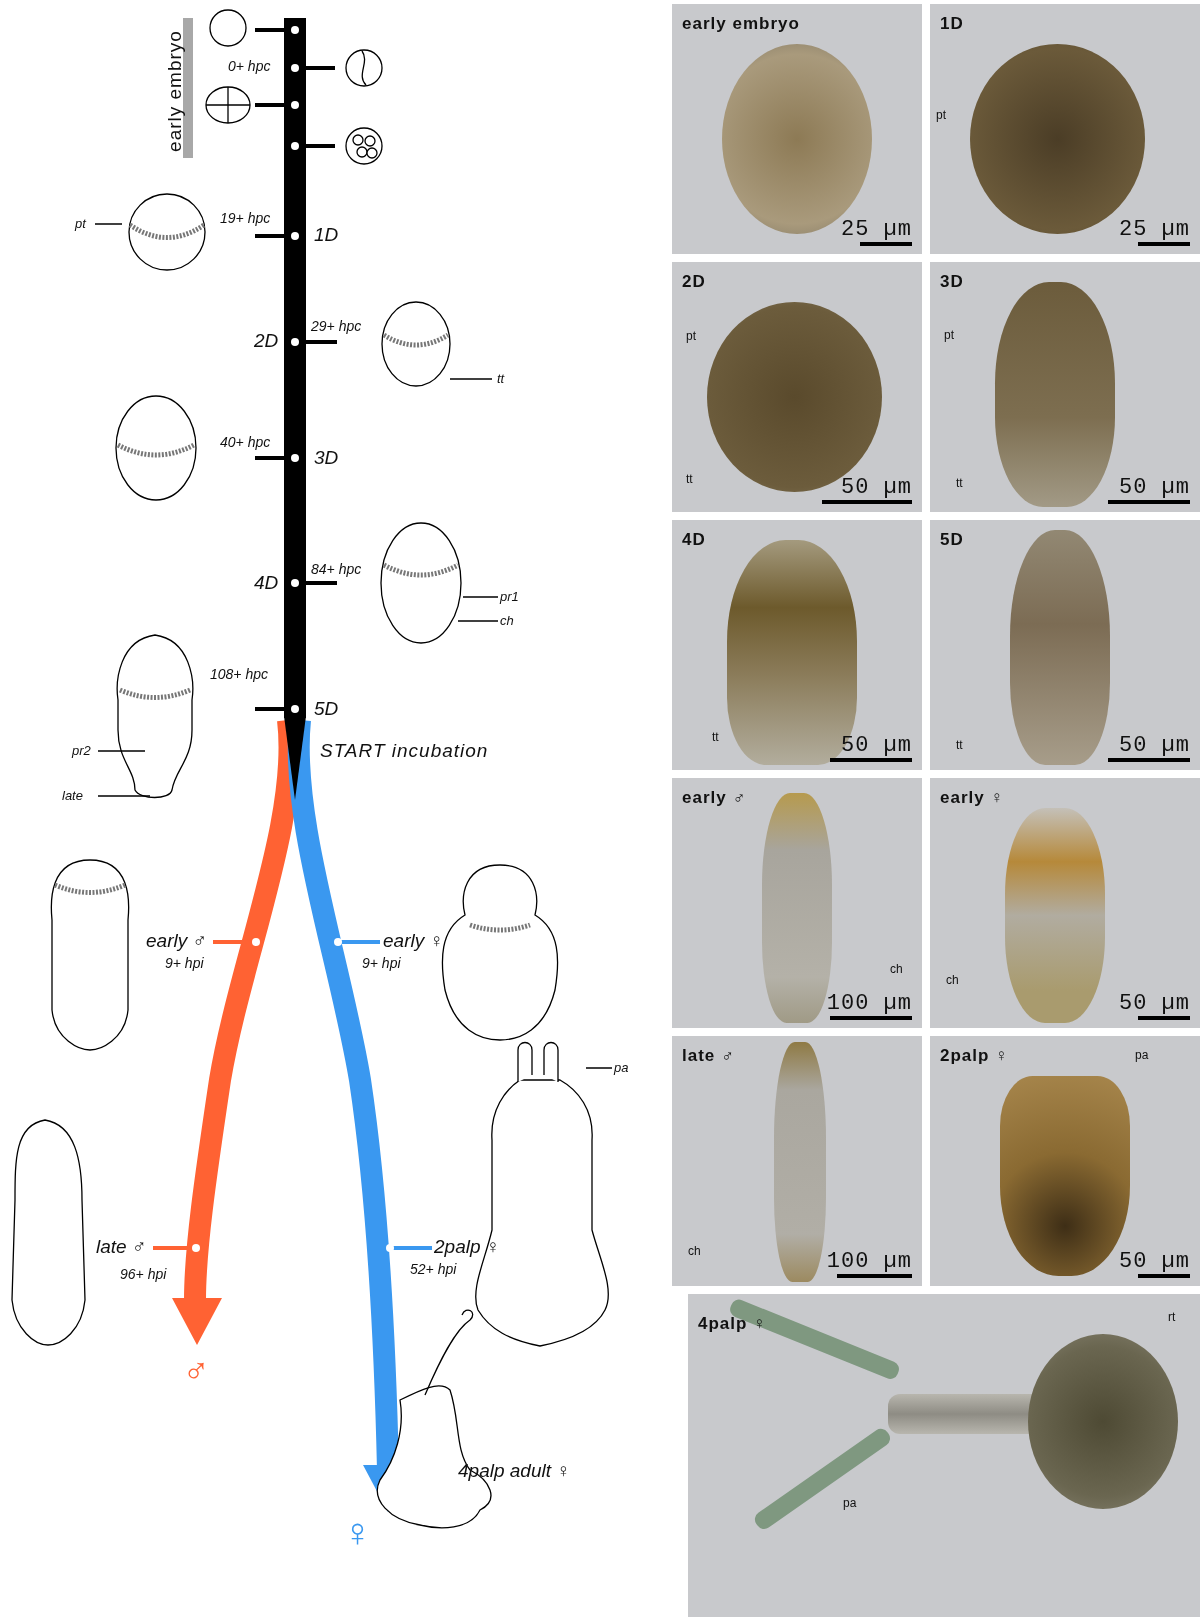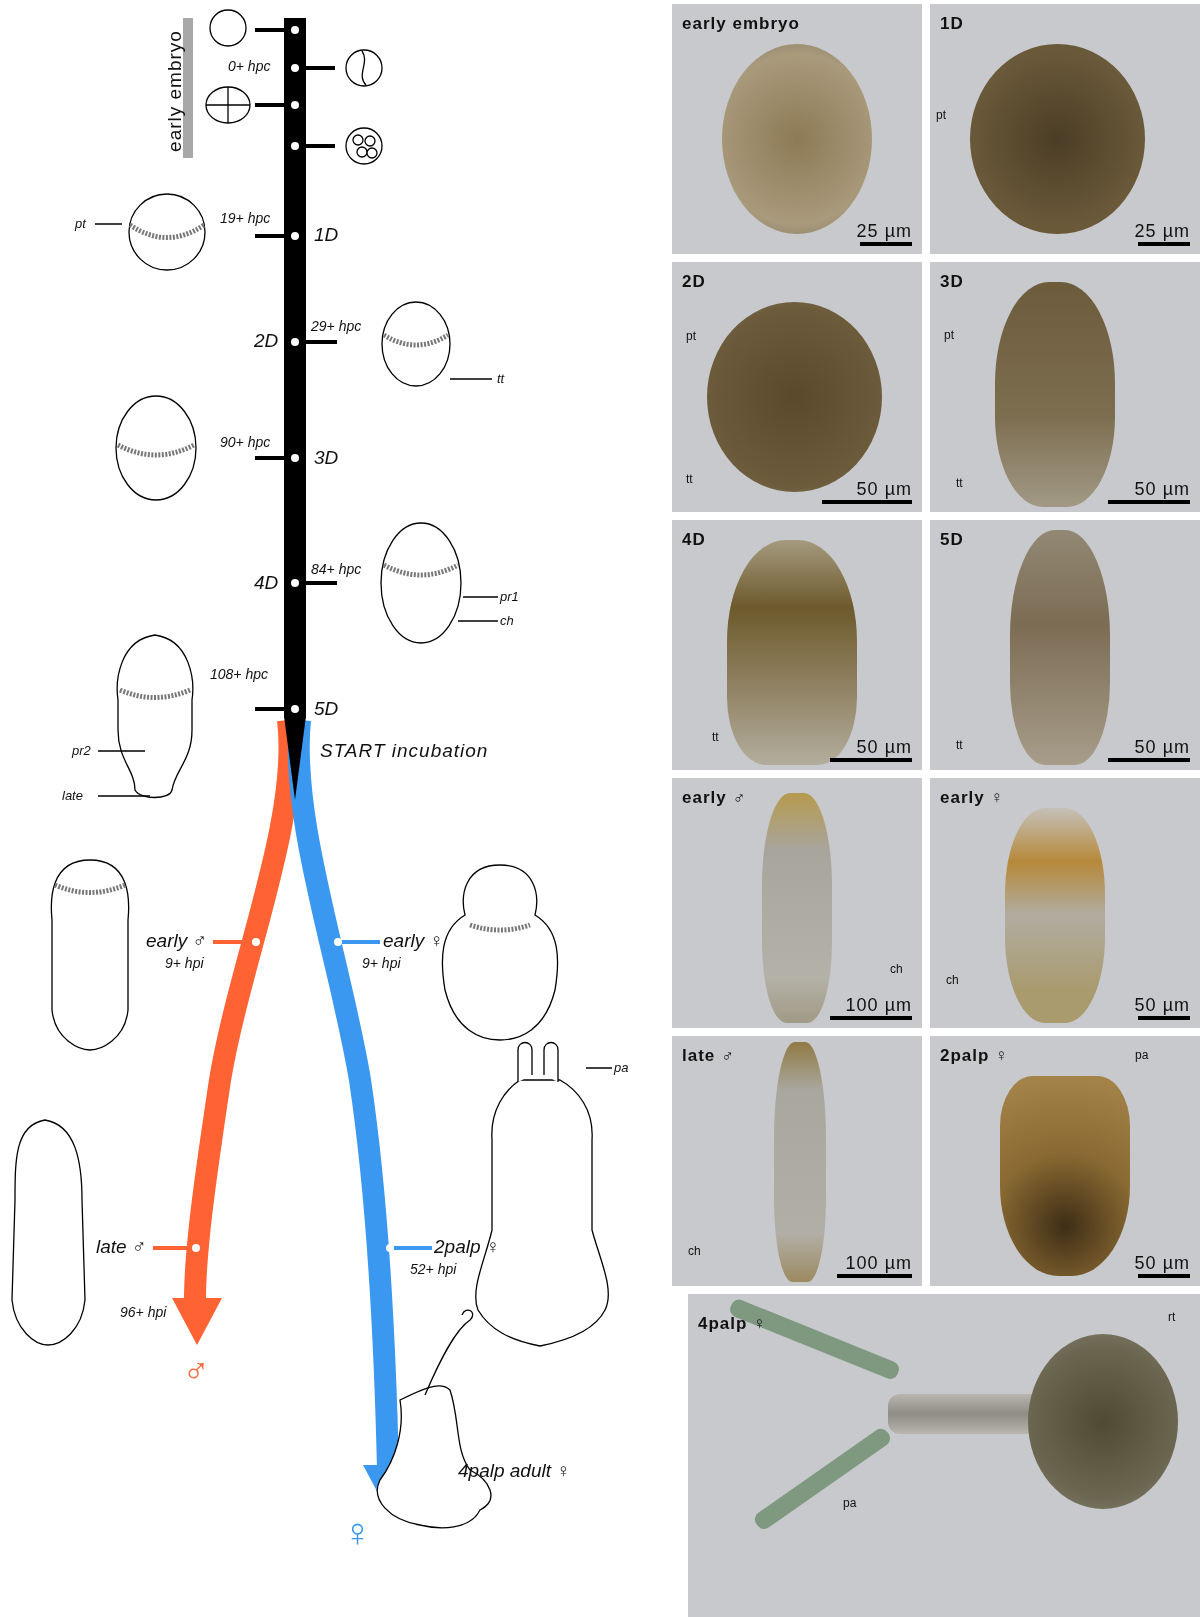--- a/index.html
+++ b/index.html
@@ -10,21 +10,21 @@
   .stage { font-size:19px; }
   .time { font-size:14px; }
   .anno { font-size:13px; }
   .sexlbl { font-size:19px; }
   .vtitle { position:absolute; left:160px; top:20px; width:30px; height:150px; }
   .vtitle span { position:absolute; left:-60px; top:60px; transform:rotate(-90deg); font-size:19px; letter-spacing:1px; width:150px; text-align:center; }
   .panels { position:absolute; left:672px; top:0; width:528px; }
   .panel { position:absolute; background:#c8c9cc; overflow:hidden; }
   .panel .ptitle { position:absolute; left:10px; top:10px; font-weight:bold; font-size:17px; letter-spacing:1px; color:#111; }
   .panel .scale { position:absolute; right:10px; bottom:8px; text-align:right; }
-  .panel .scale .stext { font-size:18px; display:block; letter-spacing:1px; }
+  .panel .scale .stext { font-size:22px; display:block; letter-spacing:1px;font-family:Liberation Mono, monospace; }
   .panel .scale .sbar { display:block; height:4px; background:#000; margin-left:auto; }
   .panel .pl { position:absolute; font-size:12px; }
   .specimen { position:absolute; }
 </style>
 </head>
 <body>
 
 <div class="diagram">
 
   <svg class="abs" style="left:0;top:0" width="650" height="1617">
@@ -127,38 +127,38 @@
     </g>
   </svg>
 
   <div class="vtitle">
     <span>early embryo</span>
   </div>
 
   <div class="lbl time" style="left:228px;top:58px">0+ hpc</div>
   <div class="lbl time" style="left:220px;top:210px">19+ hpc</div>
   <div class="lbl time" style="left:311px;top:318px">29+ hpc</div>
-  <div class="lbl time" style="left:220px;top:434px">90+ hpc</div>
+  <div class="lbl time" style="left:220px;top:434px">40+ hpc</div>
   <div class="lbl time" style="left:311px;top:561px">84+ hpc</div>
   <div class="lbl time" style="left:210px;top:666px">108+ hpc</div>
 
   <div class="lbl stage" style="left:314px;top:224px">1D</div>
   <div class="lbl stage" style="left:254px;top:330px">2D</div>
   <div class="lbl stage" style="left:314px;top:447px">3D</div>
   <div class="lbl stage" style="left:254px;top:572px">4D</div>
   <div class="lbl stage" style="left:314px;top:698px">5D</div>
 
   <div class="lbl stage" style="left:320px;top:740px;letter-spacing:1px">START incubation</div>
 
   <div class="lbl sexlbl" style="left:146px;top:930px">early ♂</div>
   <div class="lbl time" style="left:165px;top:955px">9+ hpi</div>
   <div class="lbl sexlbl" style="left:383px;top:930px">early ♀</div>
   <div class="lbl time" style="left:362px;top:955px">9+ hpi</div>
   <div class="lbl sexlbl" style="left:96px;top:1236px">late ♂</div>
-  <div class="lbl time" style="left:120px;top:1304px">96+ hpi</div>
+  <div class="lbl time" style="left:120px;top:1266px">96+ hpi</div>
   <div class="lbl sexlbl" style="left:434px;top:1236px">2palp ♀</div>
   <div class="lbl time" style="left:410px;top:1261px">52+ hpi</div>
   <div class="lbl sexlbl" style="left:458px;top:1460px">4palp adult ♀</div>
 
   <div class="lbl" style="left:180px;top:1350px;font-size:36px;font-weight:bold;color:#ff6233">♂</div>
   <div class="lbl" style="left:340px;top:1510px;font-size:40px;font-weight:bold;color:#3a98f0">♀</div>
 
   <div class="lbl anno" style="left:75px;top:216px">pt</div>
   <div class="lbl anno" style="left:497px;top:371px">tt</div>
   <div class="lbl anno" style="left:500px;top:589px">pr1</div>

